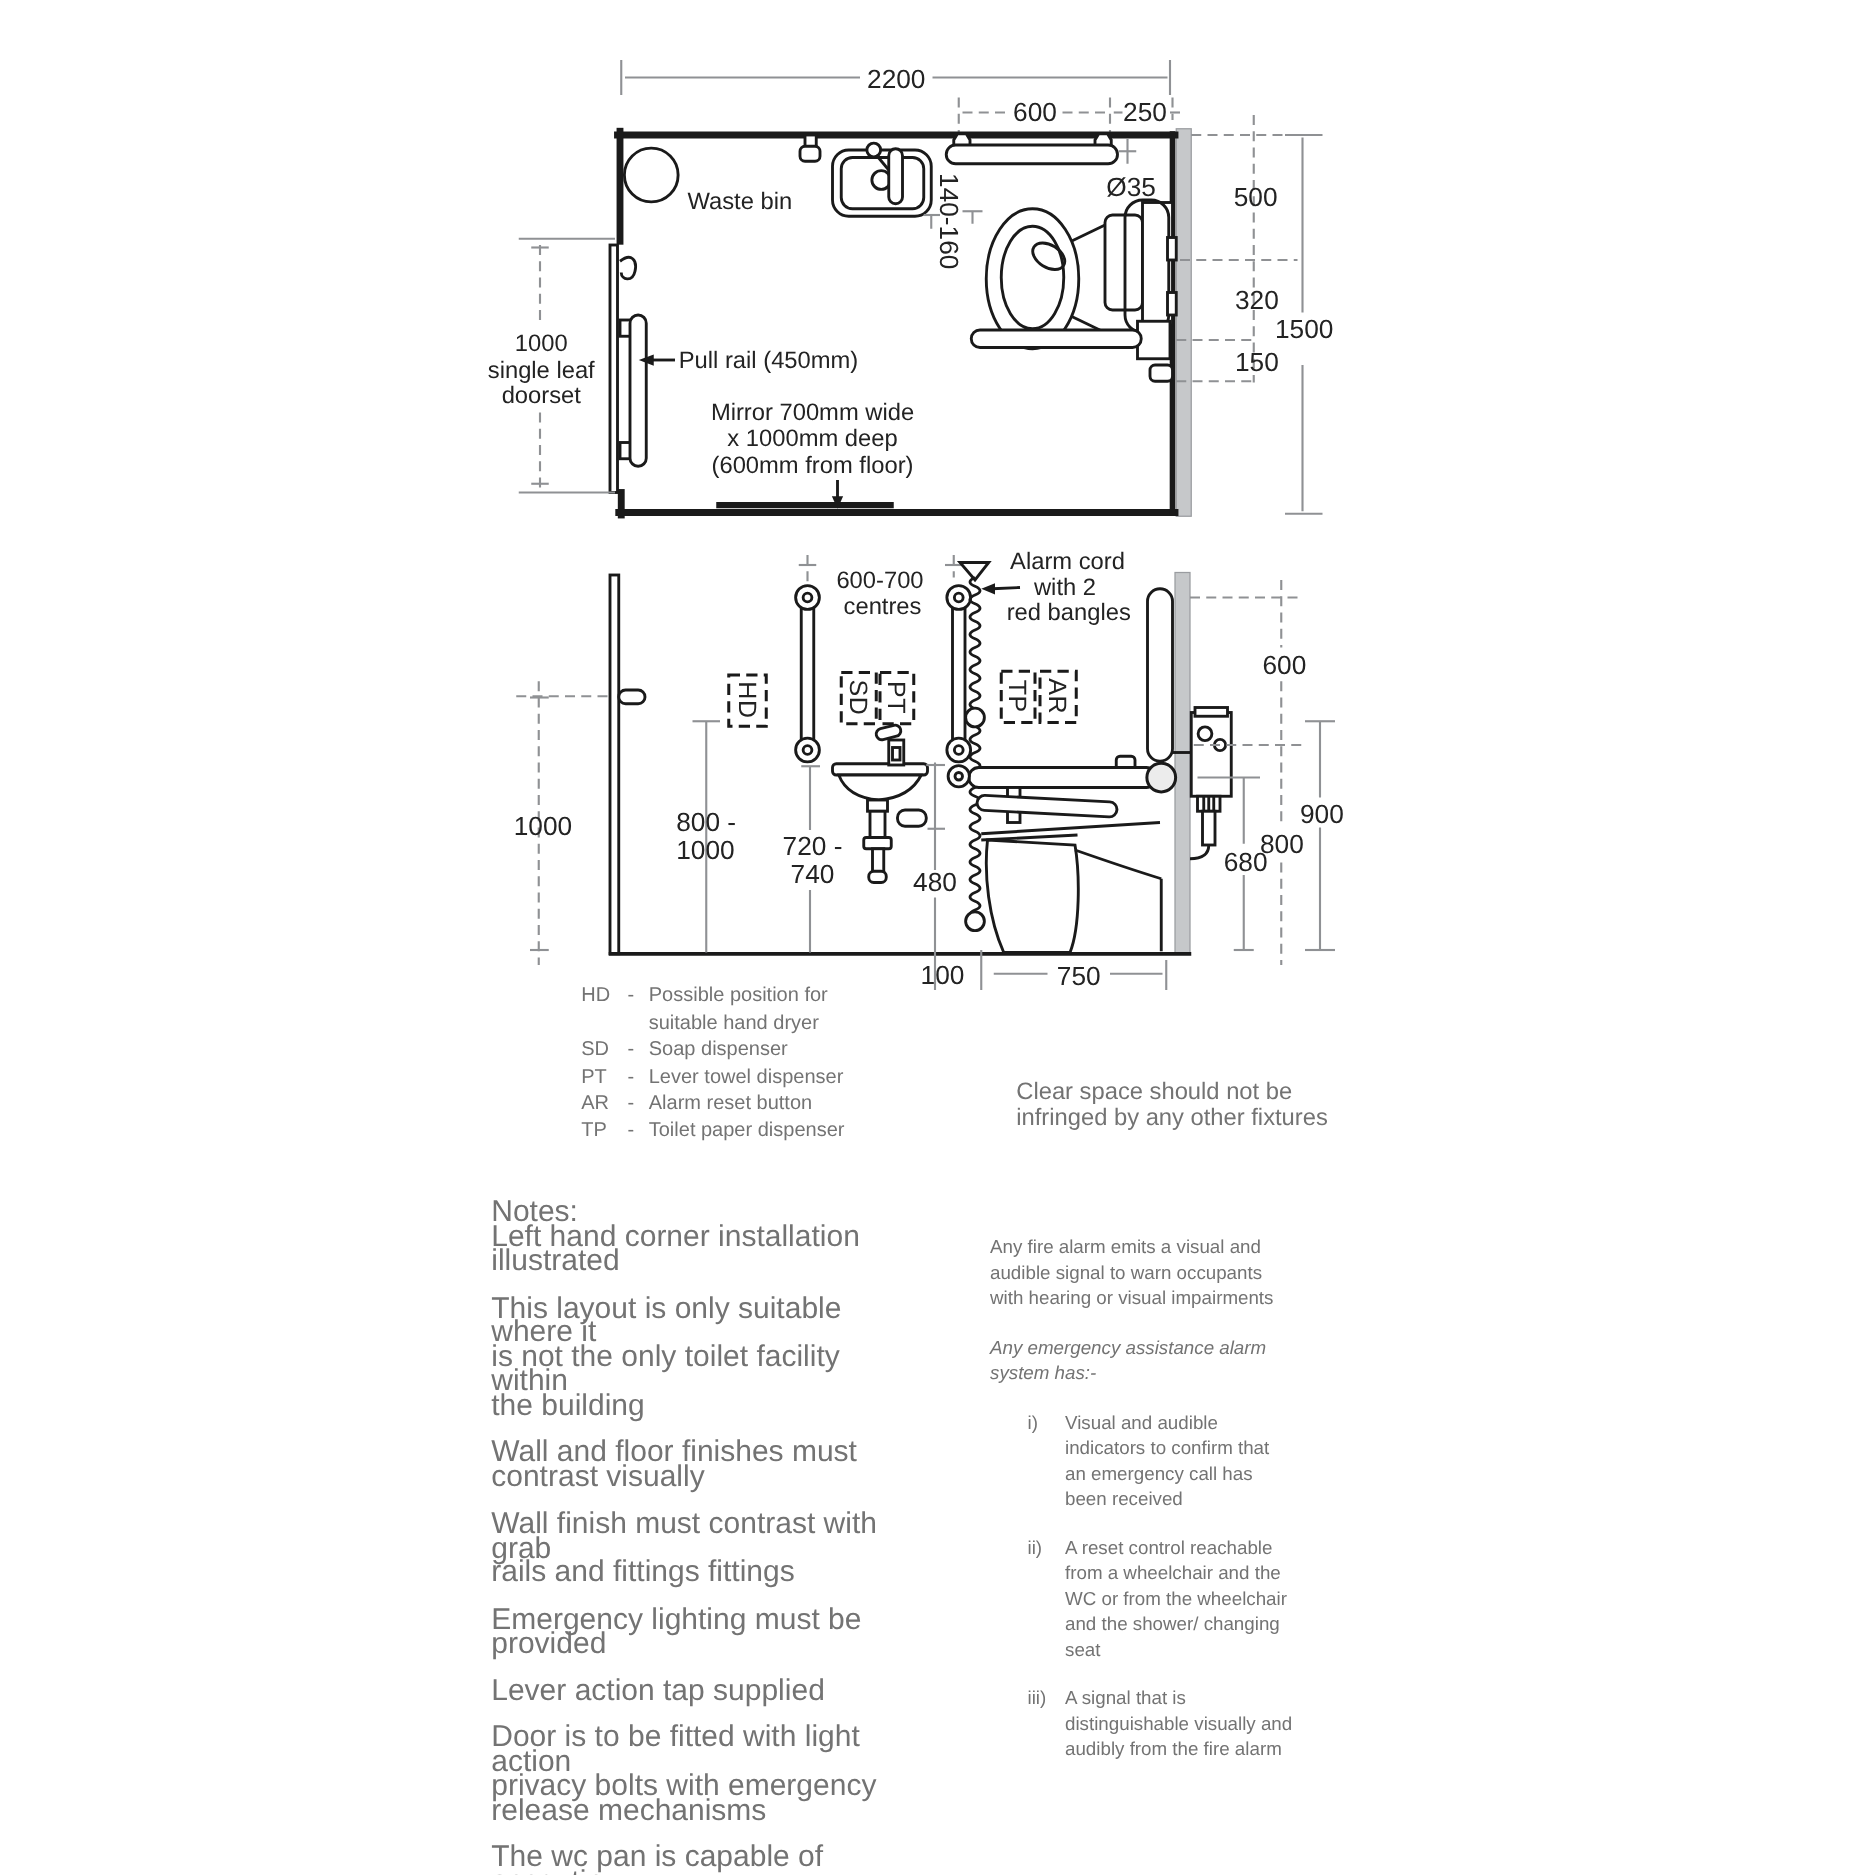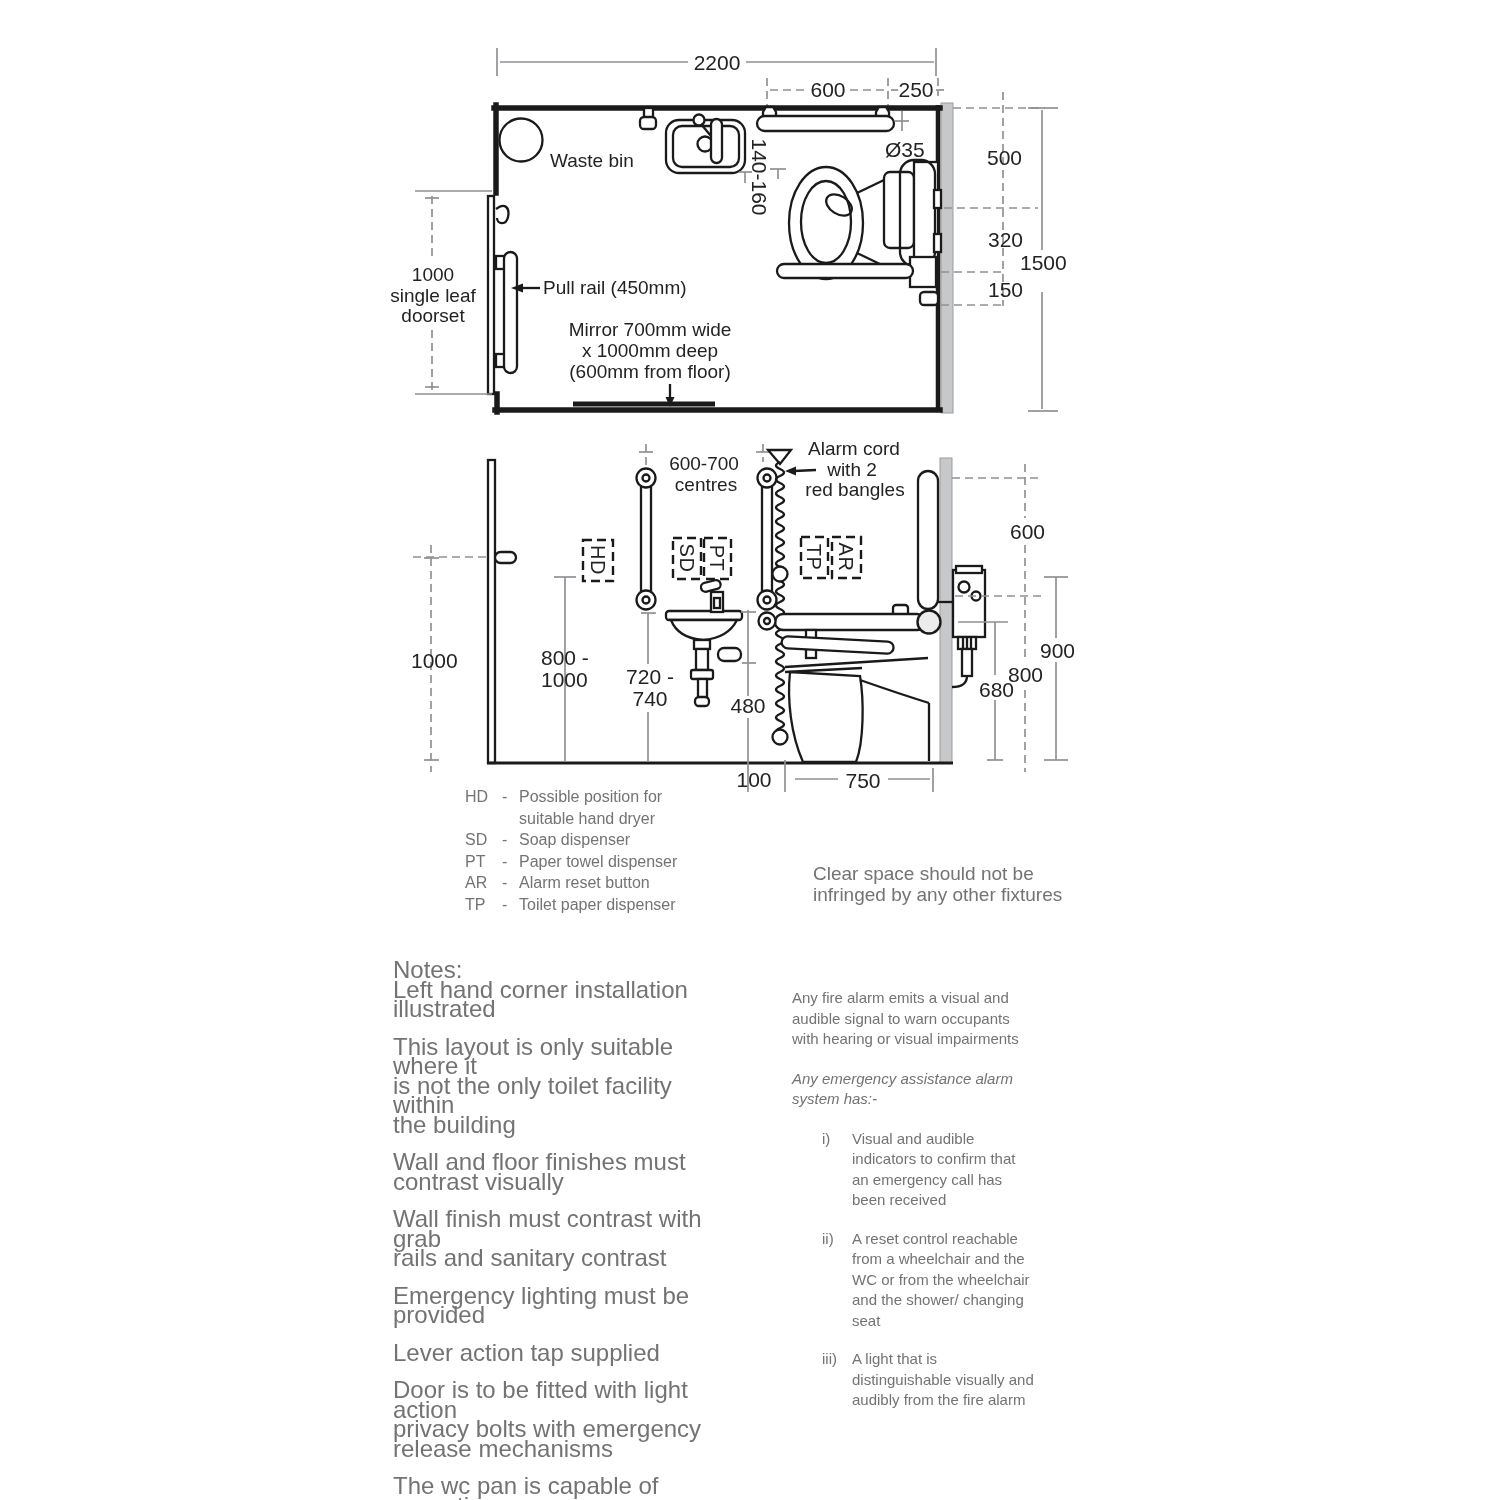--- a/index.html
+++ b/index.html
@@ -350,21 +350,21 @@
 suitable hand dryer</span>
     </div>
     <div class="lg-row">
       <span class="lg-code">SD</span>
       <span class="lg-dash">-</span>
       <span class="lg-desc">Soap dispenser</span>
     </div>
     <div class="lg-row">
       <span class="lg-code">PT</span>
       <span class="lg-dash">-</span>
-      <span class="lg-desc">Paper towel dispenser</span>
+      <span class="lg-desc">Lever towel dispenser</span>
     </div>
     <div class="lg-row">
       <span class="lg-code">AR</span>
       <span class="lg-dash">-</span>
       <span class="lg-desc">Alarm reset button</span>
     </div>
     <div class="lg-row">
       <span class="lg-code">TP</span>
       <span class="lg-dash">-</span>
       <span class="lg-desc">Toilet paper dispenser</span>
@@ -379,21 +379,21 @@
   <div style="position:absolute;left:393px;top:960px;width:345px;font-size:24px;line-height:19.5px;">
     <div>Notes:</div>
     <p class="para" style="margin-bottom:18px;">Left hand corner installation
 illustrated</p>
     <p class="para" style="margin-bottom:18px;">This layout is only suitable where it
 is not the only toilet facility within
 the building</p>
     <p class="para" style="margin-bottom:18px;">Wall and floor finishes must
 contrast visually</p>
     <p class="para" style="margin-bottom:18px;">Wall finish must contrast with grab
-rails and sanitary contrast</p>
+rails and fittings fittings</p>
     <p class="para" style="margin-bottom:18px;">Emergency lighting must be
 provided</p>
     <p class="para" style="margin-bottom:18px;">Lever action tap supplied</p>
     <p class="para" style="margin-bottom:18px;">Door is to be fitted with light action
 privacy bolts with emergency
 release mechanisms</p>
     <p class="para" style="margin-bottom:12px;">The wc pan is capable of accepting
 variable height toilet seats</p>
   </div>
 
@@ -415,20 +415,20 @@
       <div class="li-row">
         <span class="li-num">ii)</span>
         <span class="li-txt">A reset control reachable
  from a wheelchair and the
 WC or from the wheelchair
 and the shower/ changing
 seat</span>
       </div>
       <div class="li-row" style="margin-bottom:0;">
         <span class="li-num">iii)</span>
-        <span class="li-txt">A light that is
+        <span class="li-txt">A signal that is
 distinguishable visually and
 audibly from the fire alarm</span>
       </div>
     </div>
   </div>
 
 </div>
 
 </body></html>

